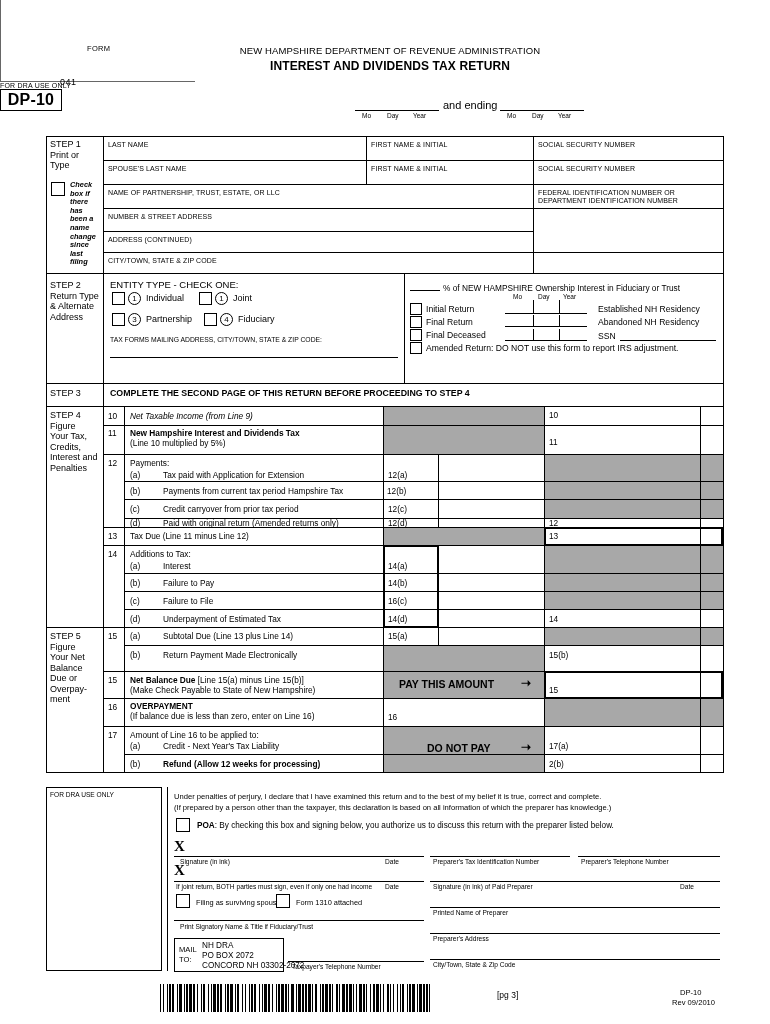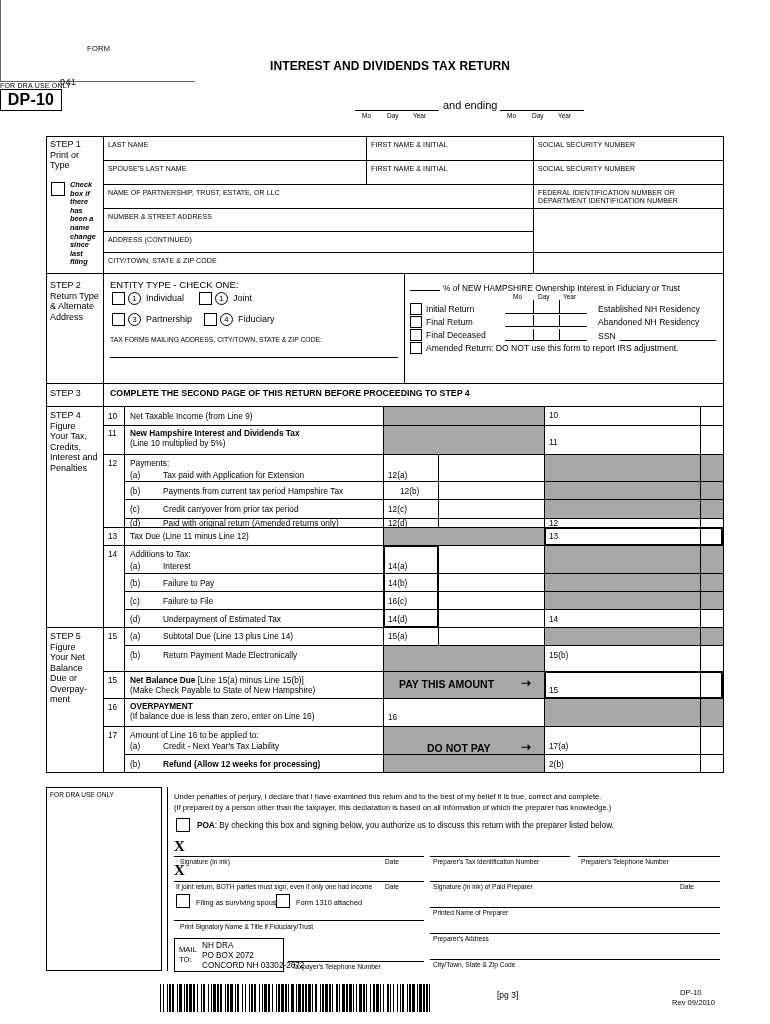--- a/index.html
+++ b/index.html
@@ -77,20 +77,21 @@
 
 <div class="page">
 
   <div id="dra-top-box"></div>
   <div id="dra-top-label">FOR DRA USE ONLY</div>
 
   <div class="abs" id="hdr-form-word">FORM</div>
   <div id="dp10box">DP-10</div>
   <div class="abs" id="code041">041</div>
 
+  <div class="abs" id="dept-title">NEW HAMPSHIRE DEPARTMENT OF REVENUE ADMINISTRATION</div>
   <div class="abs" id="form-title">INTEREST AND DIVIDENDS TAX RETURN</div>
 
   <div class="rule" style="left:355px; top:110px; width:84px;"></div>
   <div class="abs" style="left:443px; top:99px; font-size:11px;">and ending</div>
   <div class="rule" style="left:500px; top:110px; width:84px;"></div>
   <div class="mdy" style="left:362px; top:112px;">Mo</div>
   <div class="mdy" style="left:387px; top:112px;">Day</div>
   <div class="mdy" style="left:413px; top:112px;">Year</div>
   <div class="mdy" style="left:507px; top:112px;">Mo</div>
   <div class="mdy" style="left:532px; top:112px;">Day</div>
@@ -250,37 +251,37 @@
   <div class="stepname" style="left:50px; top:410px;">
     <div>STEP 4</div>
     <div>Figure</div>
     <div>Your Tax,</div>
     <div>Credits,</div>
     <div>Interest and</div>
     <div>Penalties</div>
   </div>
 
   <div class="rownum" style="left:108px; top:411px;">10</div>
-  <div class="rowtxt" style="left:130px; top:411px;">Net Taxable Income (from Line 9)</div>
+  <div class="rowtxt" style="left:130px; top:411px;font-style:italic;">Net Taxable Income (from Line 9)</div>
   <div class="refnum" style="left:549px; top:410px;">10</div>
 
   <div class="rownum" style="left:108px; top:428px;">11</div>
   <div class="rowtxt bold" style="left:130px; top:428px;">New Hampshire Interest and Dividends Tax</div>
   <div class="rowtxt" style="left:130px; top:438px;">(Line 10 multiplied by 5%)</div>
   <div class="refnum" style="left:549px; top:437px;">11</div>
 
   <div class="rownum" style="left:108px; top:458px;">12</div>
   <div class="rowtxt" style="left:130px; top:458px;">Payments:</div>
   <div class="rowtxt" style="left:130px; top:470px;">(a)</div>
   <div class="rowtxt" style="left:163px; top:470px;">Tax paid with Application for Extension</div>
   <div class="refnum" style="left:388px; top:470px;">12(a)</div>
 
   <div class="rowtxt" style="left:130px; top:486px;">(b)</div>
   <div class="rowtxt" style="left:163px; top:486px;">Payments from current tax period Hampshire Tax</div>
-  <div class="refnum" style="left:400px; top:486px;">12(b)</div>
+  <div class="refnum" style="left:387px; top:486px;">12(b)</div>
 
   <div class="rowtxt" style="left:130px; top:504px;">(c)</div>
   <div class="rowtxt" style="left:163px; top:504px;">Credit carryover from prior tax period</div>
   <div class="refnum" style="left:388px; top:504px;">12(c)</div>
 
   <div class="rowtxt" style="left:130px; top:518px;">(d)</div>
   <div class="rowtxt" style="left:163px; top:518px;">Paid with original return (Amended returns only)</div>
   <div class="refnum" style="left:388px; top:518px;">12(d)</div>
   <div class="refnum" style="left:549px; top:518px;">12</div>
 

